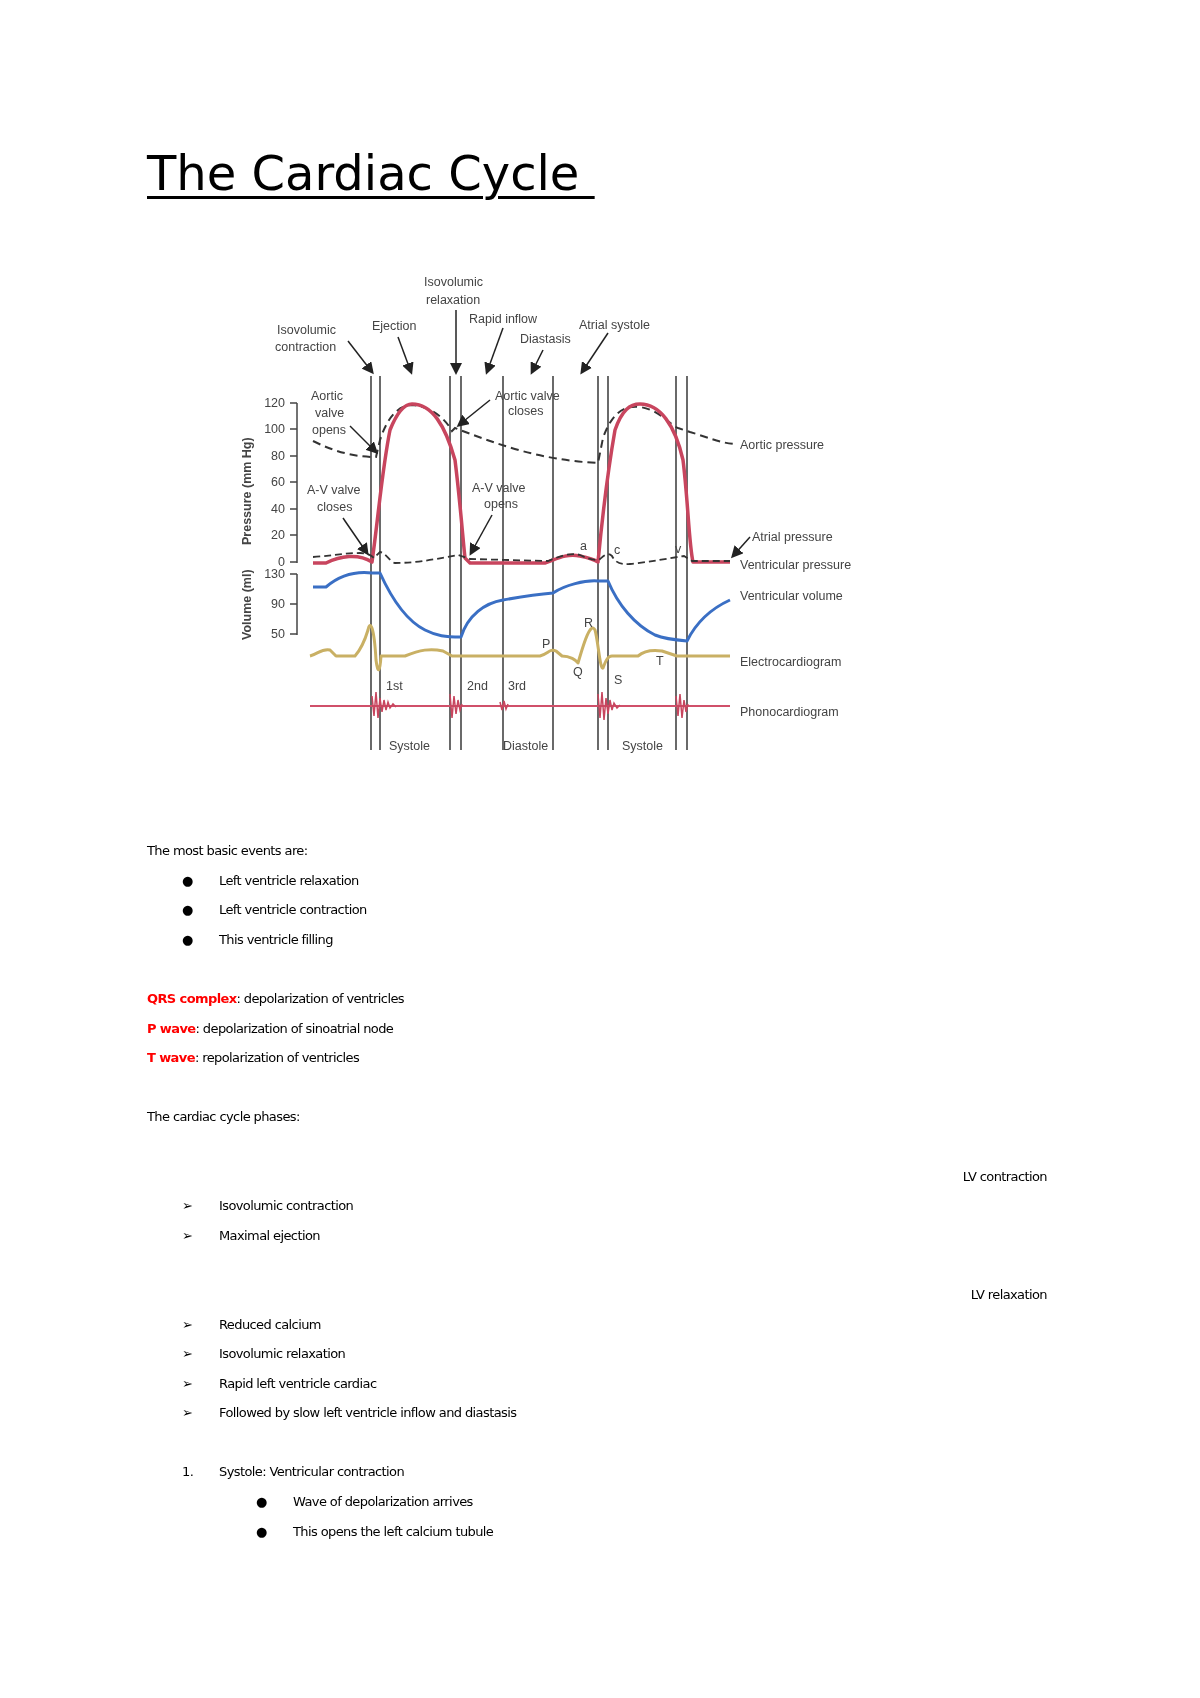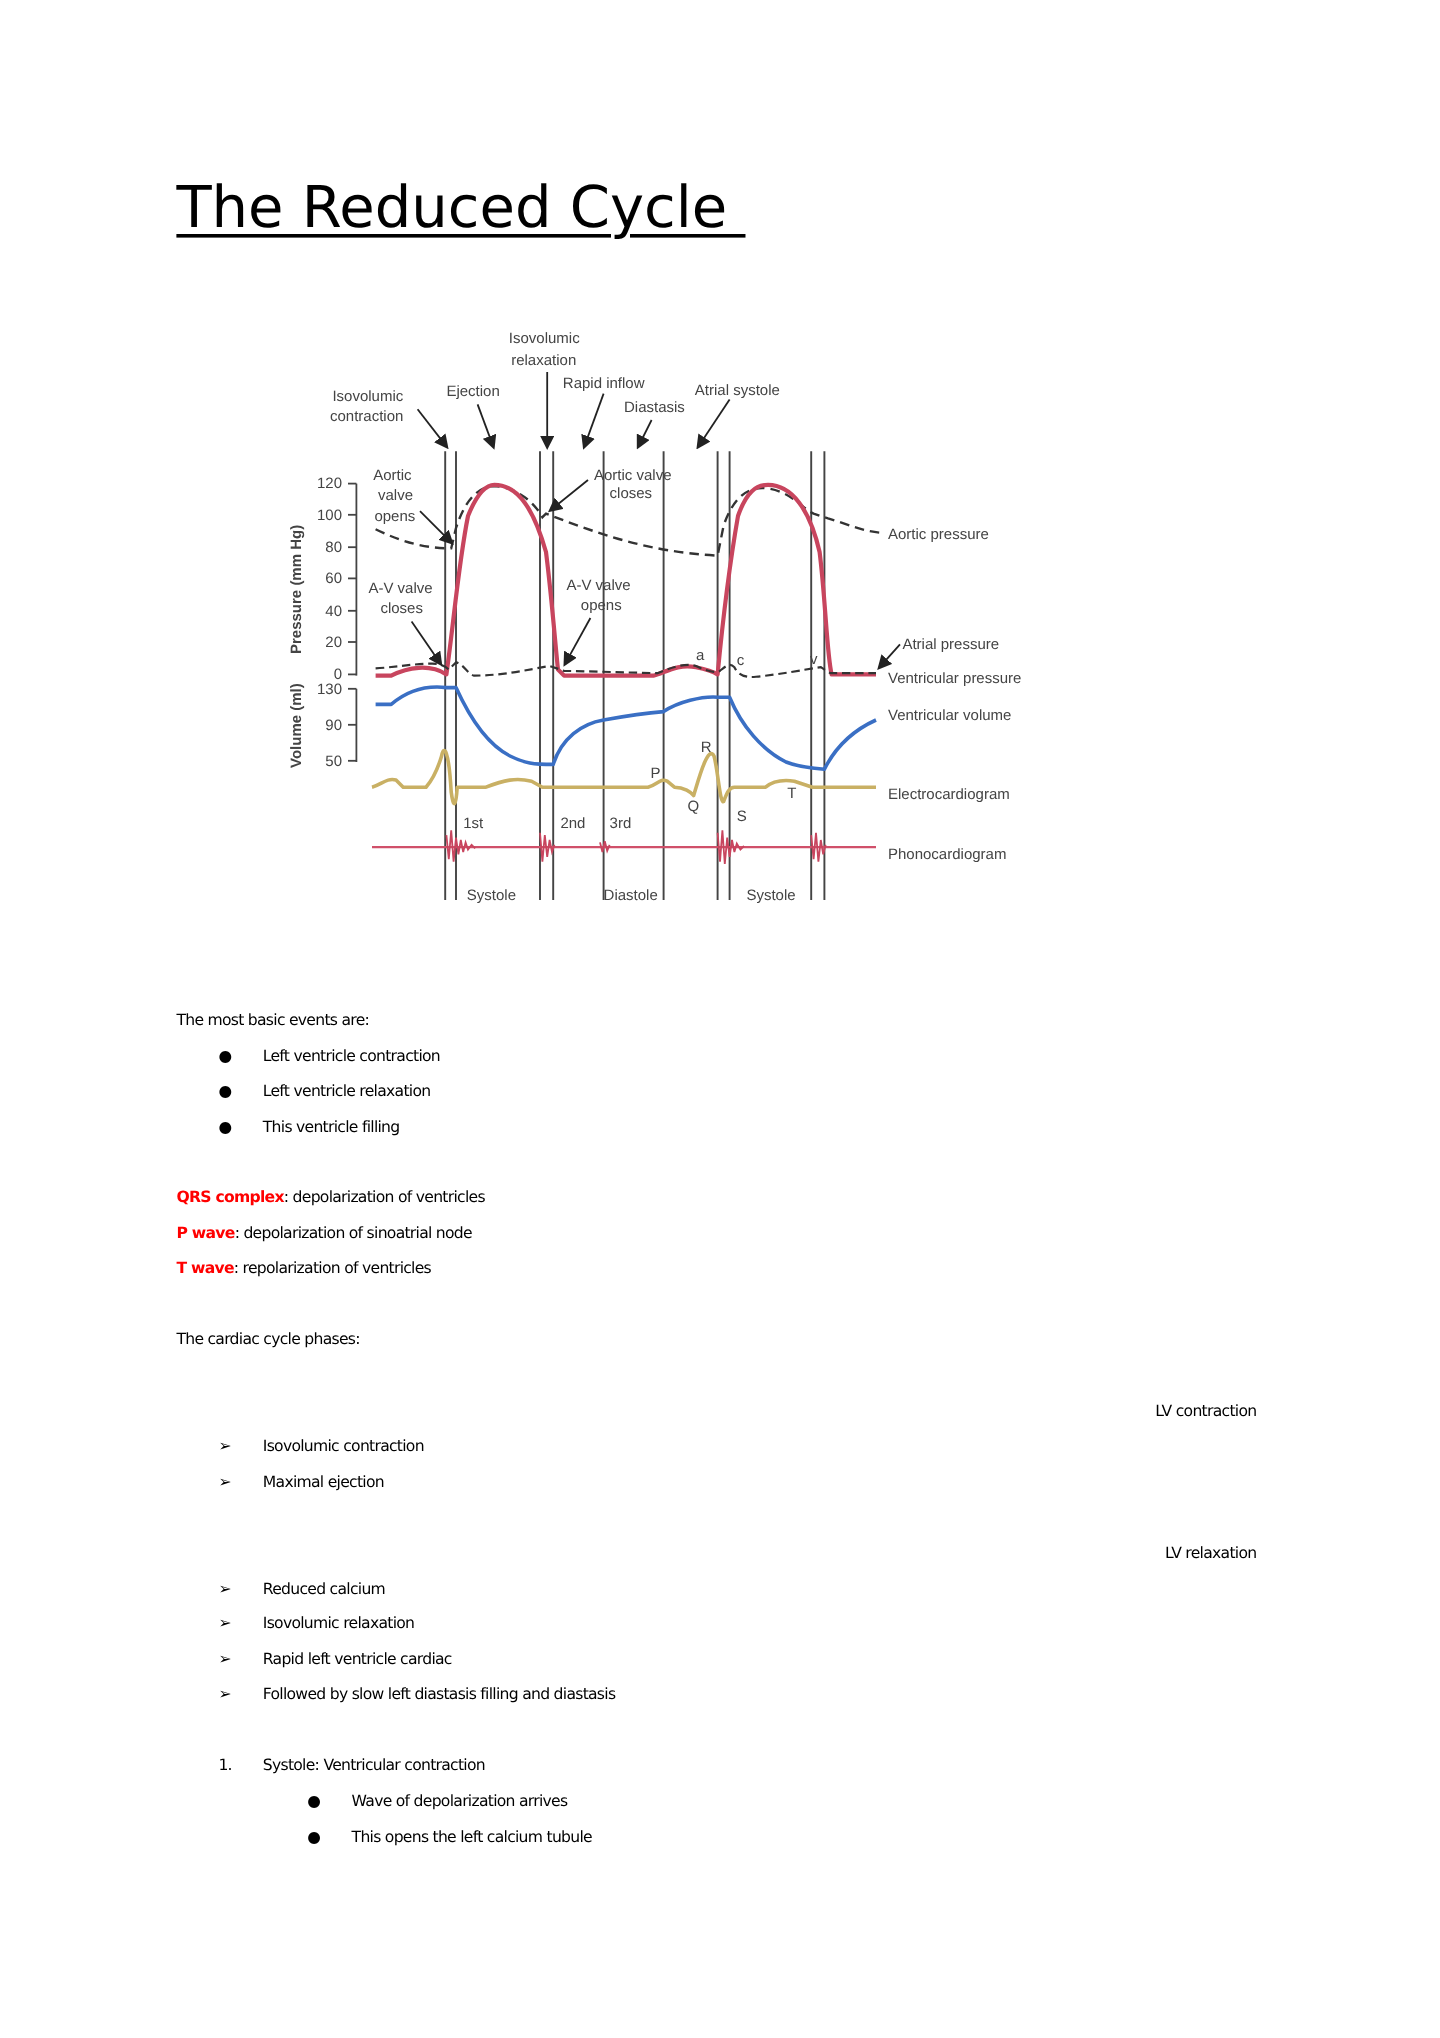--- a/index.html
+++ b/index.html
@@ -27,21 +27,21 @@
   .num-item { padding-left: 72px; }
   .num-label { position: absolute; left: 35px; top: 0; }
   .sub-bullet-item { padding-left: 146px; }
   .sub-bullet-item::before { content: "\25CF"; position: absolute; left: 109px; top: 0; font-size: 13px; }
   .red { color: #ff0000; font-weight: bold; }
   .bold { font-weight: normal; text-align: right; }
 </style>
 </head>
 <body>
 
-<h1 class="title">The Reduced Cycle </h1>
+<h1 class="title">The Cardiac Cycle </h1>
 
 <div class="figure">
 <svg width="1200" height="760" viewBox="0 0 1200 760">
   <defs>
     <marker id="arr" markerWidth="8" markerHeight="8" refX="6" refY="4" orient="auto">
       <path d="M0,0 L8,4 L0,8 Z" fill="#222"></path>
     </marker>
   </defs>
 
   <g stroke="#444" stroke-width="1.6">
@@ -170,22 +170,22 @@
   <text class="fig-label" x="740" y="569">Ventricular pressure</text>
   <text class="fig-label" x="740" y="600">Ventricular volume</text>
   <text class="fig-label" x="740" y="666">Electrocardiogram</text>
   <text class="fig-label" x="740" y="716">Phonocardiogram</text>
 </svg>
 </div>
 
 <div class="doc">
   <p>The most basic events are:</p>
   <ul>
+    <li class="bullet-item">Left ventricle relaxation</li>
     <li class="bullet-item">Left ventricle contraction</li>
-    <li class="bullet-item">Left ventricle relaxation</li>
     <li class="bullet-item">This ventricle filling</li>
   </ul>
   <div class="blank"></div>
 
   <p><span class="red">QRS complex</span><span>: depolarization of ventricles</span></p>
   <p><span class="red">P wave</span><span>: depolarization of sinoatrial node</span></p>
   <p><span class="red">T wave</span><span>: repolarization of ventricles</span></p>
   <div class="blank"></div>
 
   <p>The cardiac cycle phases:</p>
@@ -196,21 +196,21 @@
     <li class="arrow-item"><span class="arrow-glyph">➢</span><span>Isovolumic contraction</span></li>
     <li class="arrow-item"><span class="arrow-glyph">➢</span><span>Maximal ejection</span></li>
   </ul>
   <div class="blank"></div>
 
   <p class="bold">LV relaxation</p>
   <ul>
     <li class="arrow-item"><span class="arrow-glyph">➢</span><span>Reduced calcium</span></li>
     <li class="arrow-item"><span class="arrow-glyph">➢</span><span>Isovolumic relaxation</span></li>
     <li class="arrow-item"><span class="arrow-glyph">➢</span><span>Rapid left ventricle cardiac</span></li>
-    <li class="arrow-item"><span class="arrow-glyph">➢</span><span>Followed by slow left diastasis filling and diastasis</span></li>
+    <li class="arrow-item"><span class="arrow-glyph">➢</span><span>Followed by slow left ventricle inflow and diastasis</span></li>
   </ul>
   <div class="blank"></div>
 
   <ol>
     <li class="num-item"><span class="num-label">1.</span><span>Systole: Ventricular contraction</span></li>
   </ol>
   <ul>
     <li class="sub-bullet-item">Wave of depolarization arrives</li>
     <li class="sub-bullet-item">This opens the left calcium tubule</li>
   </ul>

